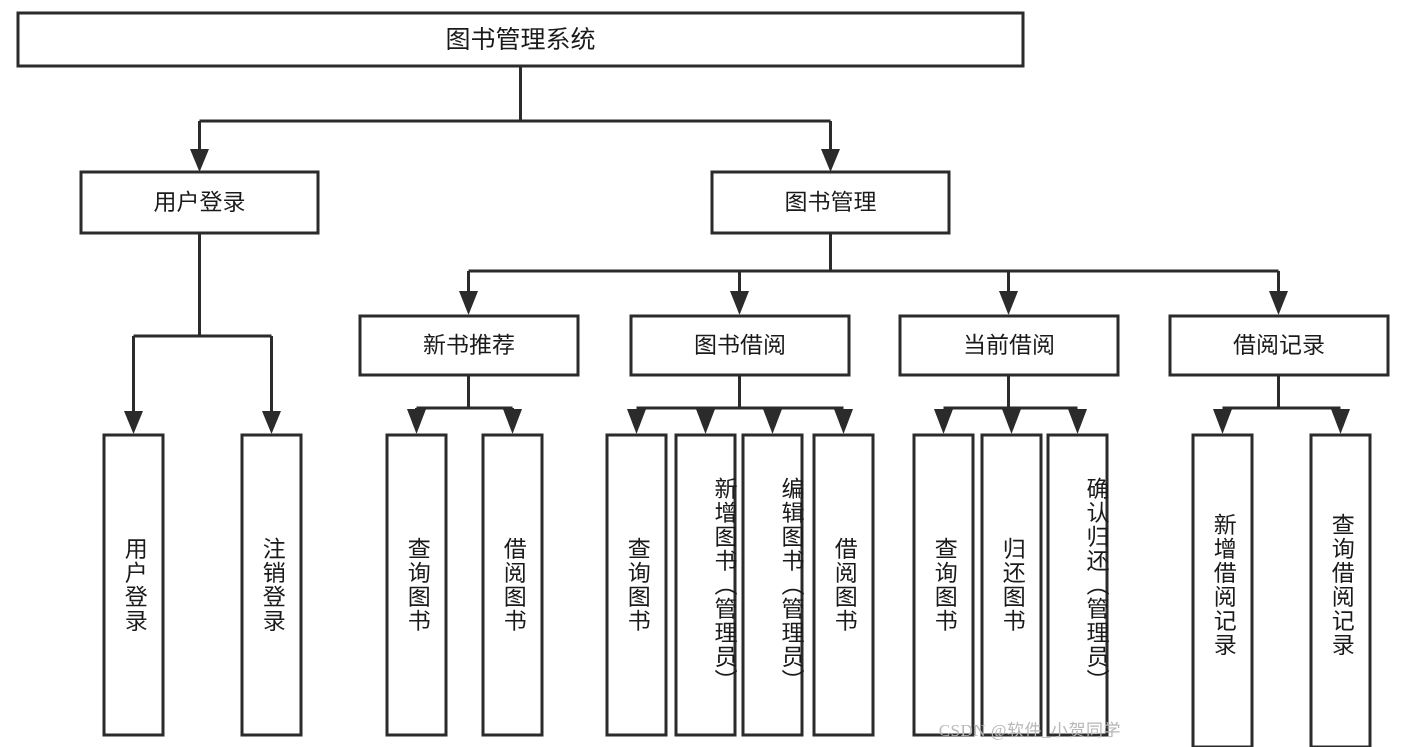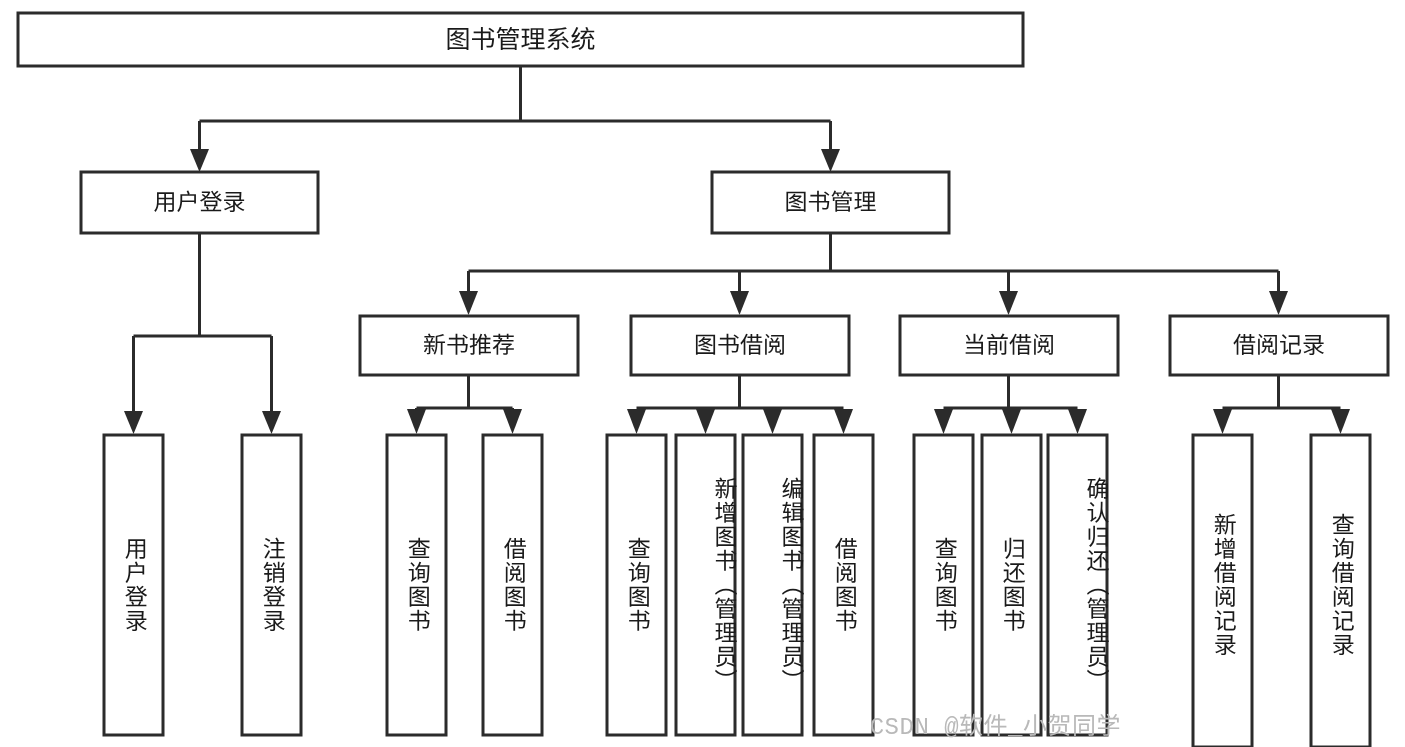--- a/index.html
+++ b/index.html
@@ -33,22 +33,22 @@
     color:#1a1a1a;
     display:flex;align-items:center;justify-content:center;
     text-align:center;
     letter-spacing:1px;
     pointer-events:none;
     white-space:nowrap;
   }
 
   #watermark{
     position:absolute;right:10px;bottom:6px;
-    font-family:Liberation Mono, monospace;
-    font-size:24px;color:#b9b9b9;letter-spacing:.5px;
+    font-family:Liberation Serif, serif;
+    font-size:17px;color:#b9b9b9;letter-spacing:.5px;
     white-space:nowrap;
   }
 </style>
 </head>
 <body>
 
 <div id="diagram-root">
 
   <svg id="diagram-svg" viewBox="0 0 1405 747">
 

